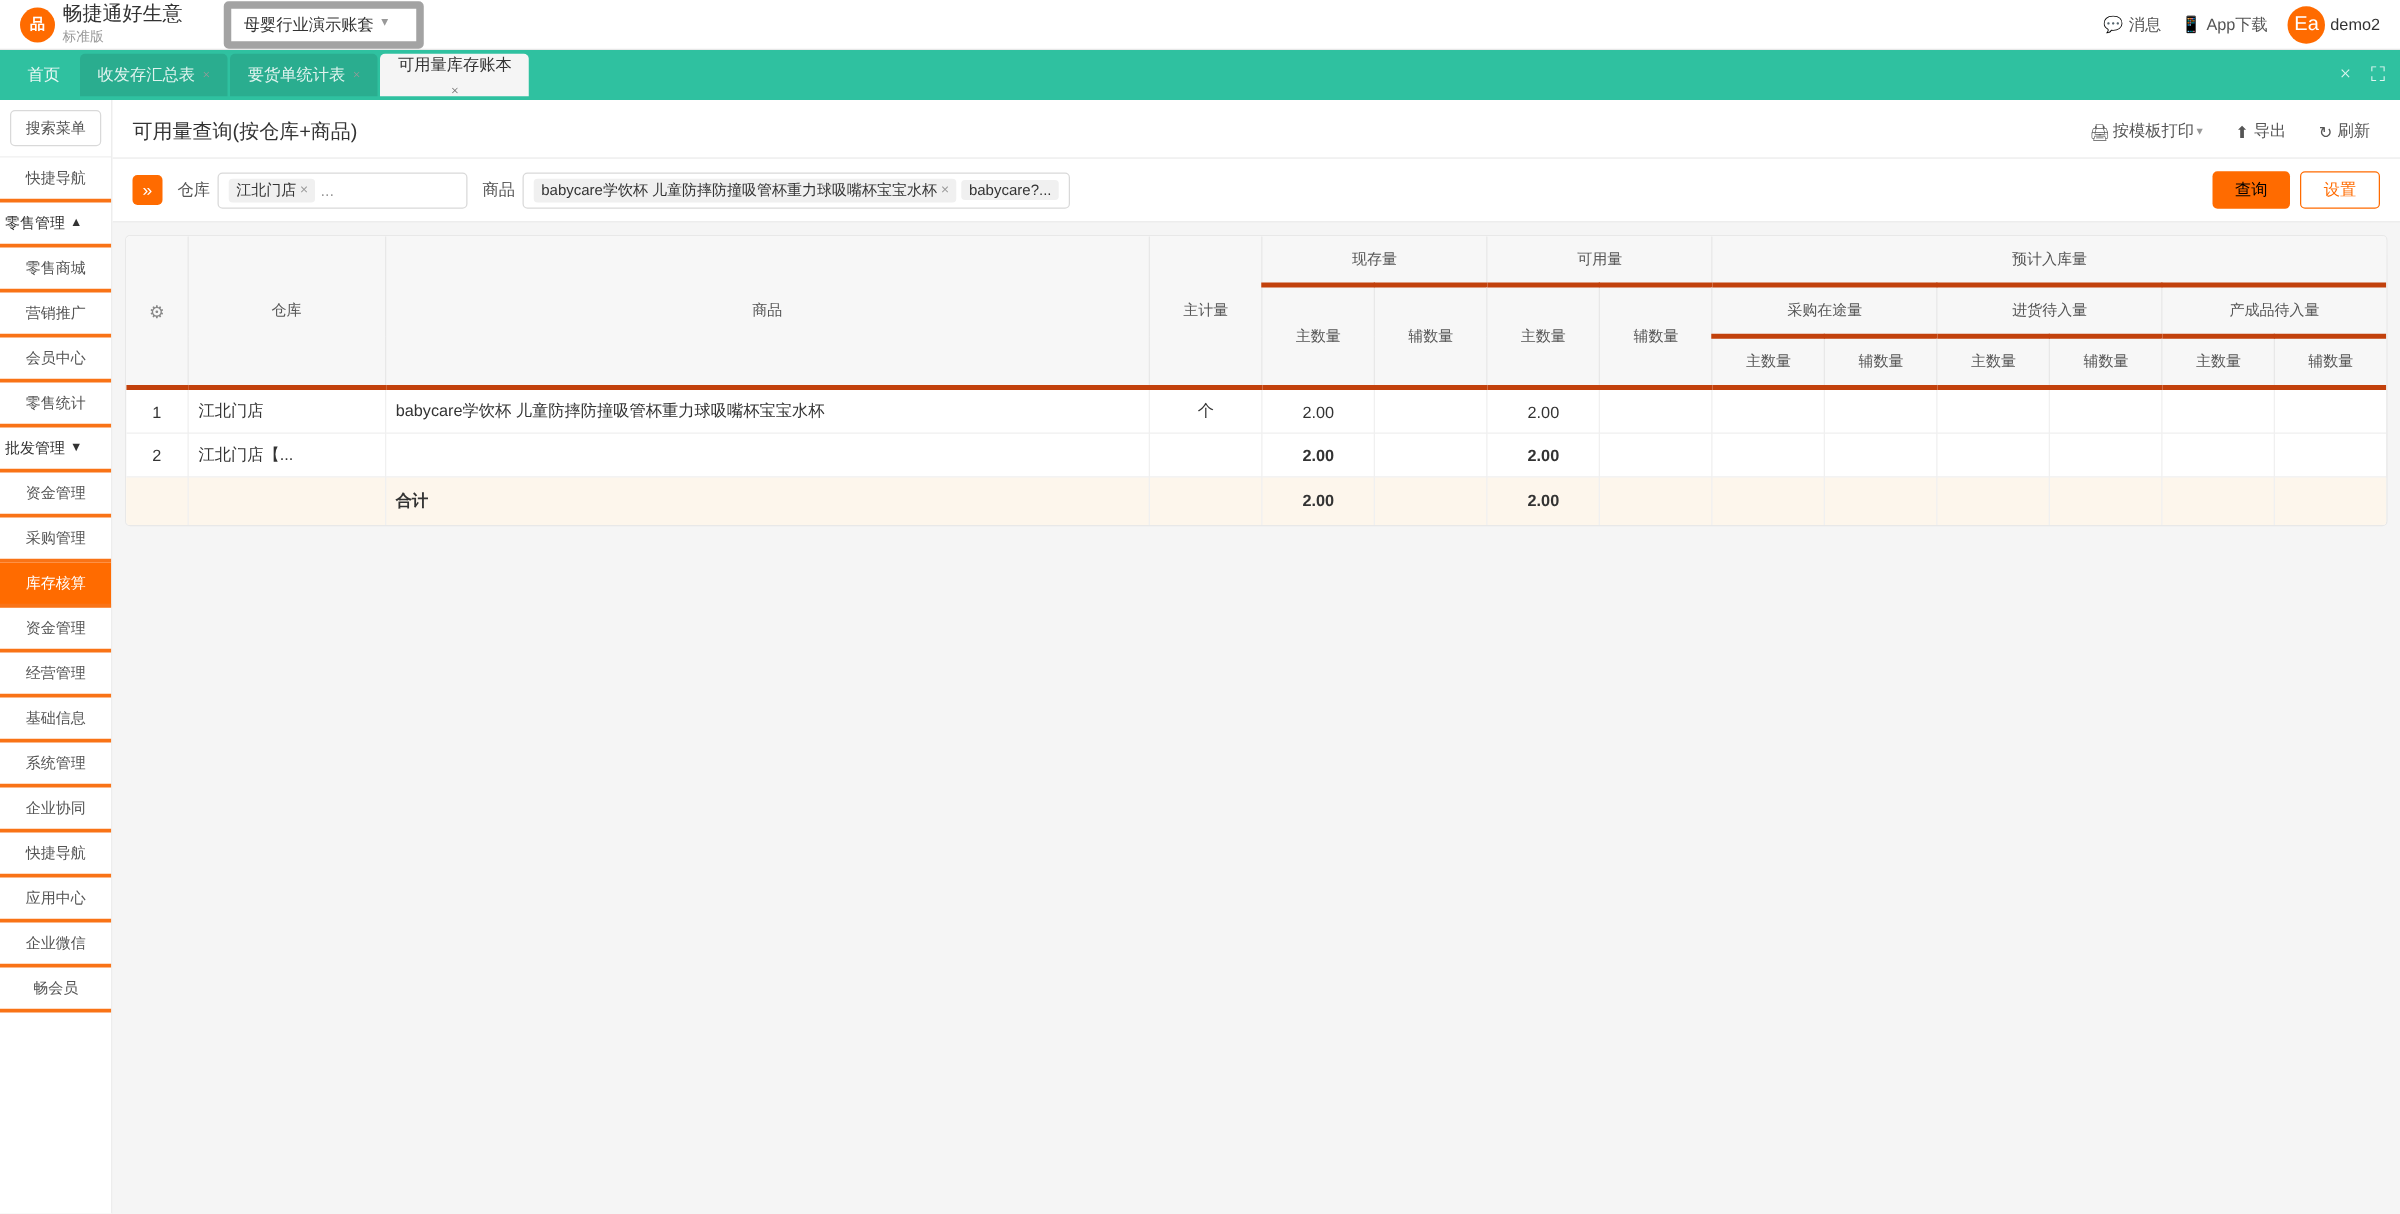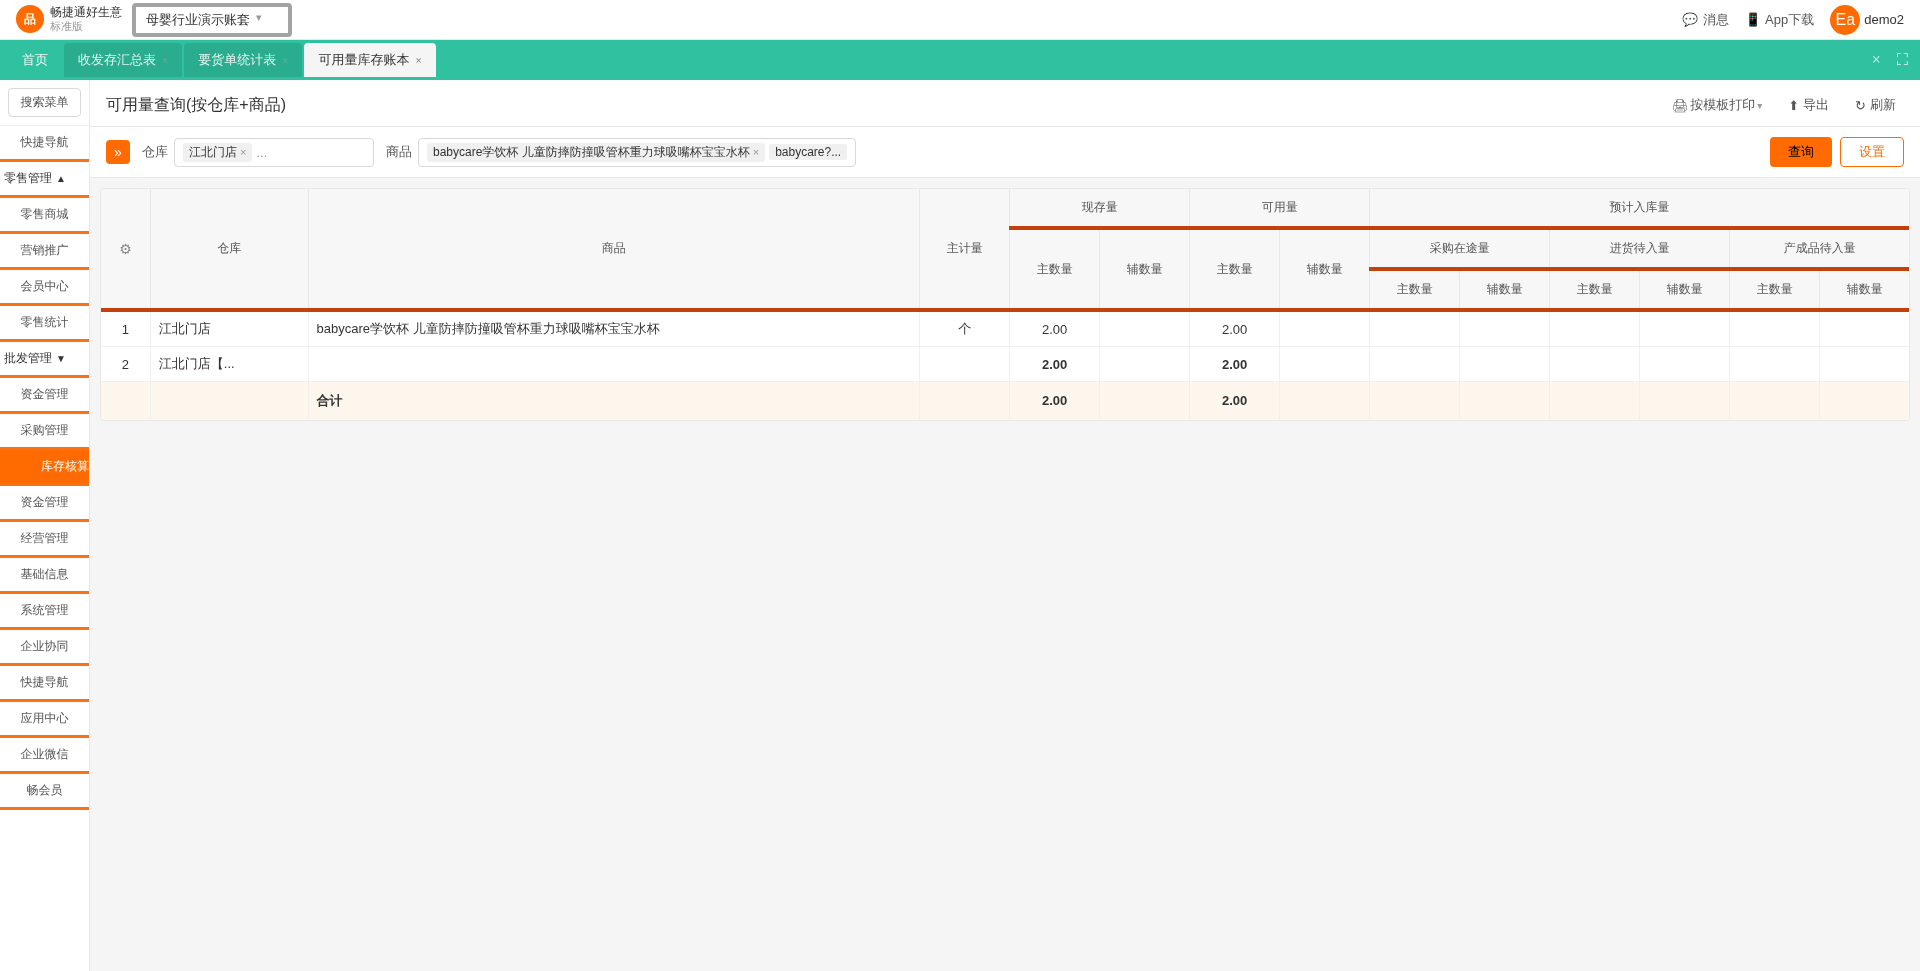--- a/index.html
+++ b/index.html
@@ -12,27 +12,27 @@
       border-bottom: 1px solid #e8e8e8;
       display: flex;
       align-items: center;
       padding: 0 16px;
       justify-content: space-between;
       flex-shrink: 0;
     }
     .top-bar-left { display: flex; align-items: center; gap: 10px; }
     .brand-logo { display: flex; align-items: center; gap: 6px; }
     .brand-icon { width: 28px; height: 28px; background: #ff6b00; border-radius: 50%; display: flex; align-items: center; justify-content: center; color: white; font-size: 12px; font-weight: bold; }
-    .brand-name { font-size: 12px; color: #333; line-height: 1.2; }
+    .brand-name { font-size: 16px; color: #333; line-height: 1.2; }
     .brand-sub { font-size: 11px; color: #999; }
     .dropdown-selector {
       display: flex; align-items: flex-start; gap: 6px;
-      border: 4px solid #a3a3a3; border-radius: 4px;
+      border: 6px solid #a3a3a3; border-radius: 4px;
       padding: 4px 10px; cursor: pointer; background: #fff;
-      font-size: 13px; color: #333; min-width: 160px;
+      font-size: 13px; color: #333; min-width: 160px; margin-left: 23px;
     }
     .dropdown-selector .arrow { color: #999; font-size: 11px; }
     .top-bar-right { display: flex; align-items: center; gap: 16px; }
     .top-bar-action { display: flex; align-items: center; gap: 4px; cursor: pointer; color: #555; font-size: 13px; }
     .avatar { width: 30px; height: 30px; border-radius: 50%; background: #ff6b00; display: flex; align-items: center; justify-content: center; color: white; font-size: 16px; overflow: hidden; }
     .user-name { font-size: 13px; color: #333; cursor: pointer; }
 
     
     .nav-tabs {
       height: 40px;
@@ -53,20 +53,21 @@
       gap: 6px;
       cursor: pointer;
       font-size: 13px;
       color: rgba(255,255,255,0.85);
       background: rgba(0,0,0,0.1);
       white-space: nowrap;
     }
     .nav-tab.active {
       background: #f5f5f5;
       color: #333;
+      flex-direction: column;
     }
     .nav-tab .close-x { font-size: 11px; color: #999; cursor: pointer; }
     .nav-tab.active .close-x { color: #666; }
     .nav-tab-home { color: rgba(255,255,255,0.9); background: transparent; }
     .nav-tabs-end { margin-left: auto; display: flex; align-items: center; gap: 8px; }
     .nav-tab-btn { color: rgba(255,255,255,0.85); cursor: pointer; font-size: 16px; padding: 4px; }
 
     
     .main-layout { display: flex; flex: 1; overflow: hidden; }
 
@@ -96,21 +97,21 @@
       cursor: pointer;
     }
     .sidebar-nav-item {
       padding: 8px 0;
       border-bottom: 3px solid #f97316;
       text-align: center;
       font-size: 12px;
       color: #555;
       cursor: pointer;
     }
-    .sidebar-nav-item.active { background: #ff6b00; color: #fff; text-align: right; }
+    .sidebar-nav-item.active { background: #ff6b00; color: #fff; }
     .sidebar-nav-item.section-header {
       display: flex;
       align-items: center;
       justify-content: flex-start;
       gap: 4px;
       font-size: 12px;
       color: #333;
       padding: 8px 4px;
     }
     .sidebar-nav-item.section-header .arrow { font-size: 10px; }

